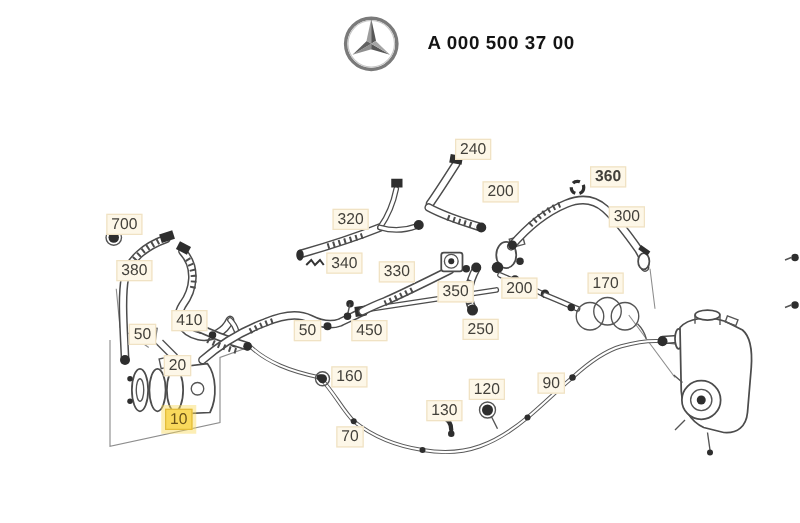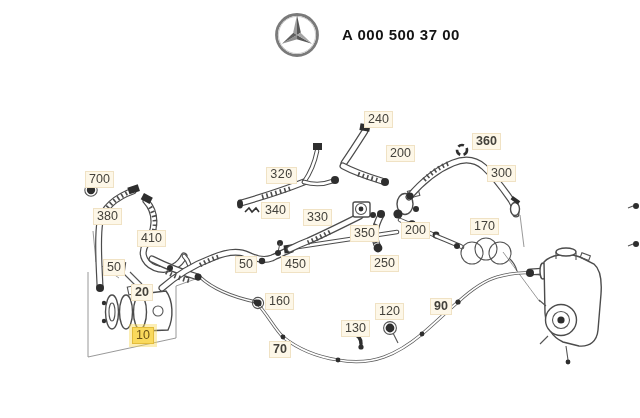--- a/index.html
+++ b/index.html
@@ -280,37 +280,37 @@
     <g>
       <circle class="dark" cx="636" cy="206" r="3"></circle>
       <circle class="dark" cx="636" cy="244" r="3"></circle>
       <path class="outline-thin" d="M 633,206 L 628,208 M 633,244 L 628,246"></path>
     </g>
   </svg>
 
   <div id="label-layer">
       <div class="part-label" style="left: 85px; top: 171px;">700</div>
       <div class="part-label" style="left: 77px; top: 208px; margin-left: 16px;">380</div>
-      <div class="part-label" style="left: 137px; top: 230px;">410</div>
+      <div class="part-label" style="left: 137px; top: 248px;">410</div>
       <div class="part-label" style="left: 103px; top: 259px;">50</div>
-      <div class="part-label" style="left: 131px; top: 284px; font-weight: bold;">20</div>
+      <div class="part-label" style="left: 131px; top: 284px;">20</div>
       <div class="part-label highlighted" style="left: 132px; top: 327px;">10</div>
-      <div class="part-label" style="left: 266px; top: 167px; font-family: Liberation Mono, monospace;">320</div>
+      <div class="part-label" style="left: 266px; top: 167px;">320</div>
       <div class="part-label" style="left: 261px; top: 202px;">340</div>
       <div class="part-label" style="left: 303px; top: 209px;">330</div>
       <div class="part-label" style="left: 235px; top: 256px;">50</div>
       <div class="part-label" style="left: 281px; top: 256px;">450</div>
       <div class="part-label" style="left: 265px; top: 293px;">160</div>
-      <div class="part-label" style="left: 269px; top: 341px; font-weight: bold;">70</div>
+      <div class="part-label" style="left: 269px; top: 341px;">70</div>
       <div class="part-label" style="left: 348px; top: 111px; margin-left: 16px;">240</div>
       <div class="part-label" style="left: 386px; top: 145px;">200</div>
       <div class="part-label" style="left: 350px; top: 189px; margin-top: 36px;">350</div>
       <div class="part-label" style="left: 401px; top: 222px;">200</div>
       <div class="part-label" style="left: 370px; top: 255px;">250</div>
       <div class="part-label" style="left: 472px; top: 133px; font-weight: bold;">360</div>
       <div class="part-label" style="left: 487px; top: 165px;">300</div>
       <div class="part-label" style="left: 470px; top: 218px;">170</div>
       <div class="part-label" style="left: 375px; top: 303px;">120</div>
       <div class="part-label" style="left: 341px; top: 320px;">130</div>
-      <div class="part-label" style="left: 430px; top: 298px; font-weight: bold;">90</div>
+      <div class="part-label" style="left: 430px; top: 298px;">90</div>
     </div>
 
 </div>
 
 </body></html>

